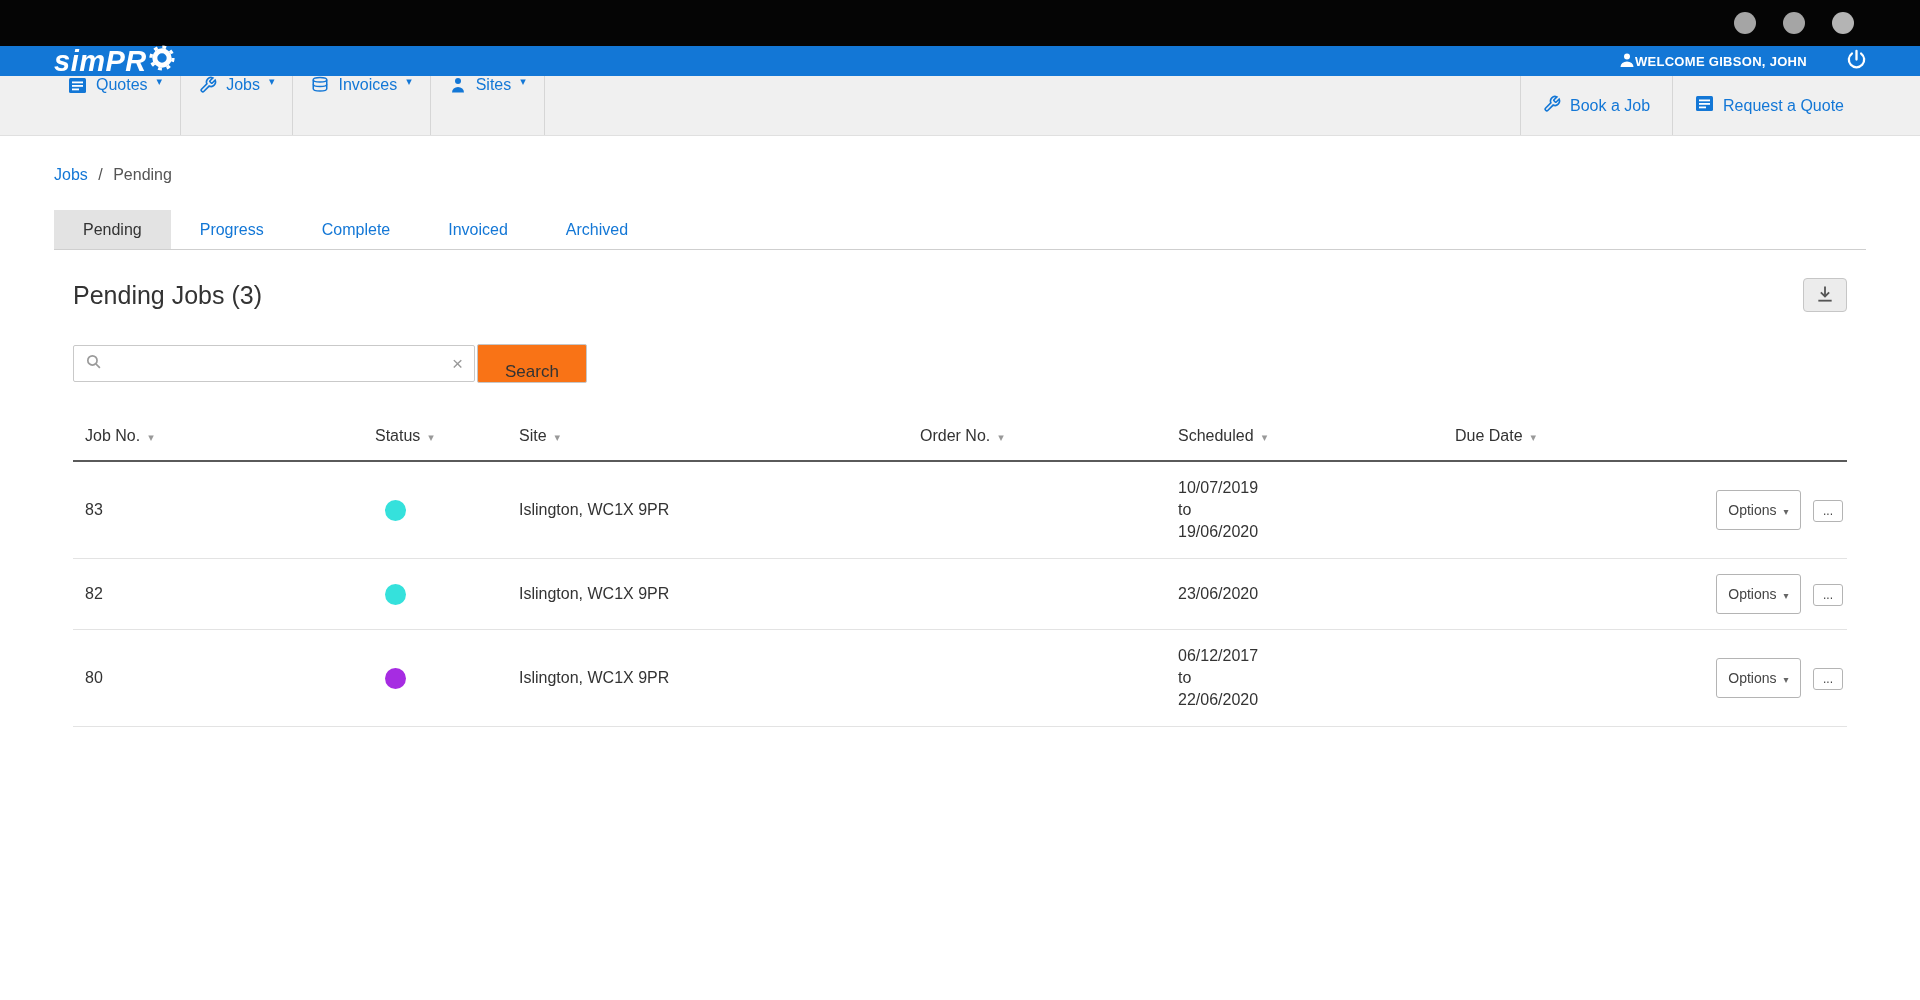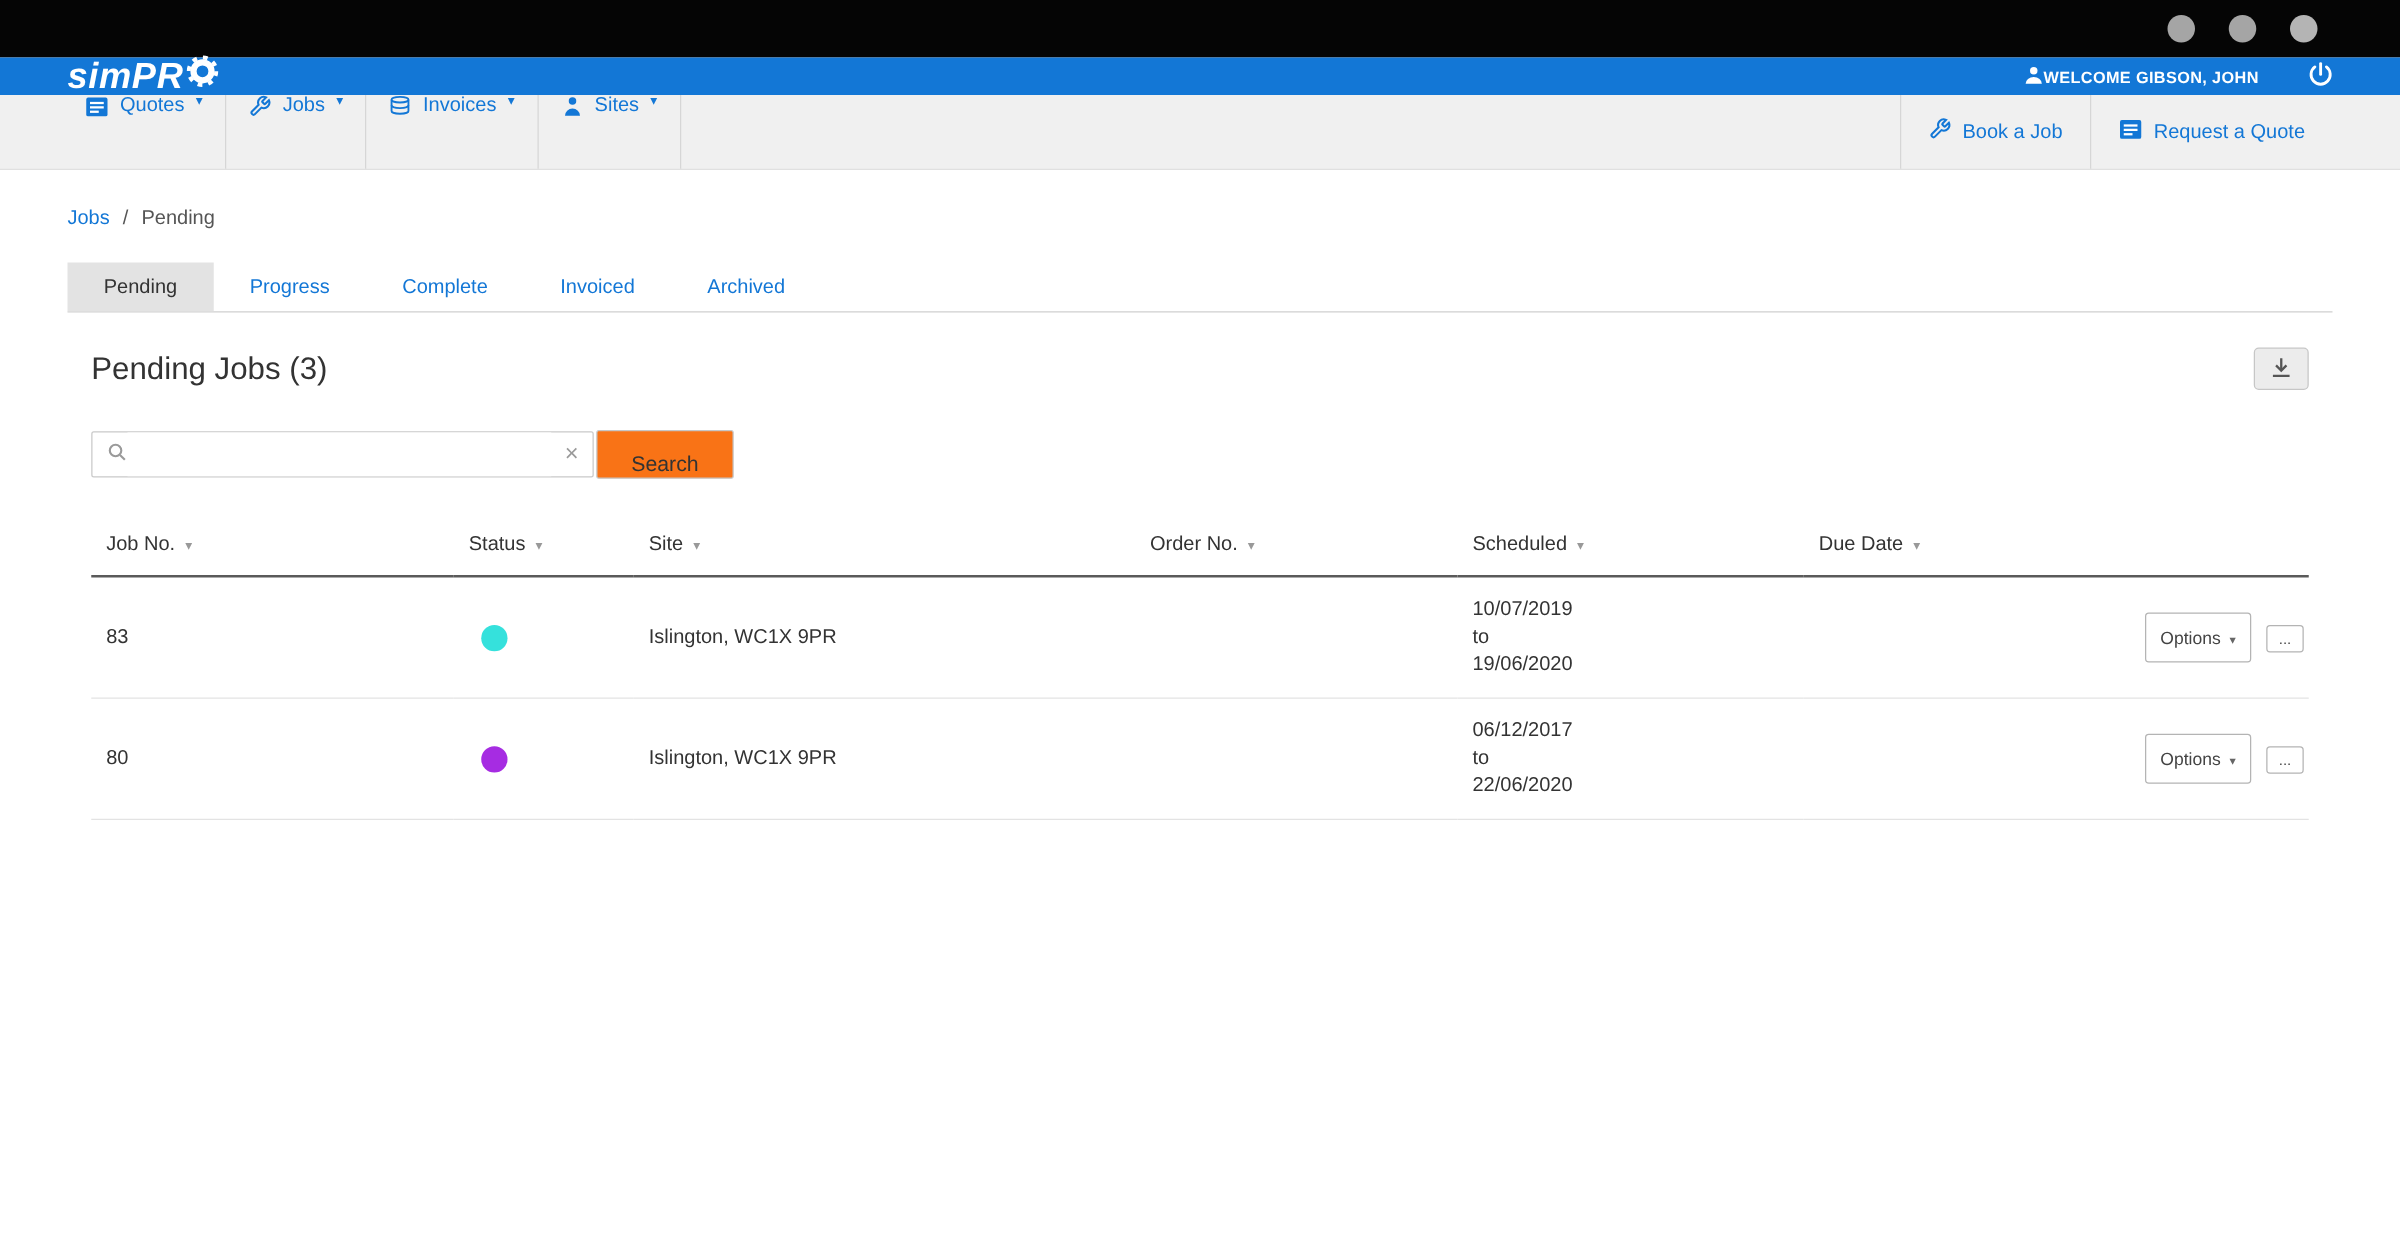--- a/index.html
+++ b/index.html
@@ -243,29 +243,41 @@
           <td class="sched">10/07/2019
 to
 19/06/2020</td>
           <td></td>
           <td class="actions">
             <button class="opt-btn"><span>Options</span><span class="caret">▾</span></button>
             <button class="more-btn">...</button>
           </td>
         </tr>
         <tr>
-          <td>80</td>
-          <td><span class="dot" style="background: rgb(166, 44, 226);"></span></td>
+          <td>82</td>
+          <td><span class="dot" style="background: rgb(53, 225, 220);"></span></td>
           <td>Islington, WC1X 9PR</td>
           <td></td>
-          <td class="sched">06/12/2017
-to
-22/06/2020</td>
+          <td class="sched">23/06/2020</td>
           <td></td>
           <td class="actions">
             <button class="opt-btn"><span>Options</span><span class="caret">▾</span></button>
             <button class="more-btn">...</button>
           </td>
         </tr>
+        <tr>
+          <td>80</td>
+          <td><span class="dot" style="background: rgb(166, 44, 226);"></span></td>
+          <td>Islington, WC1X 9PR</td>
+          <td></td>
+          <td class="sched">06/12/2017
+to
+22/06/2020</td>
+          <td></td>
+          <td class="actions">
+            <button class="opt-btn"><span>Options</span><span class="caret">▾</span></button>
+            <button class="more-btn">...</button>
+          </td>
+        </tr>
       </tbody>
     </table>
   </div>
 </div>
 
 </body></html>

